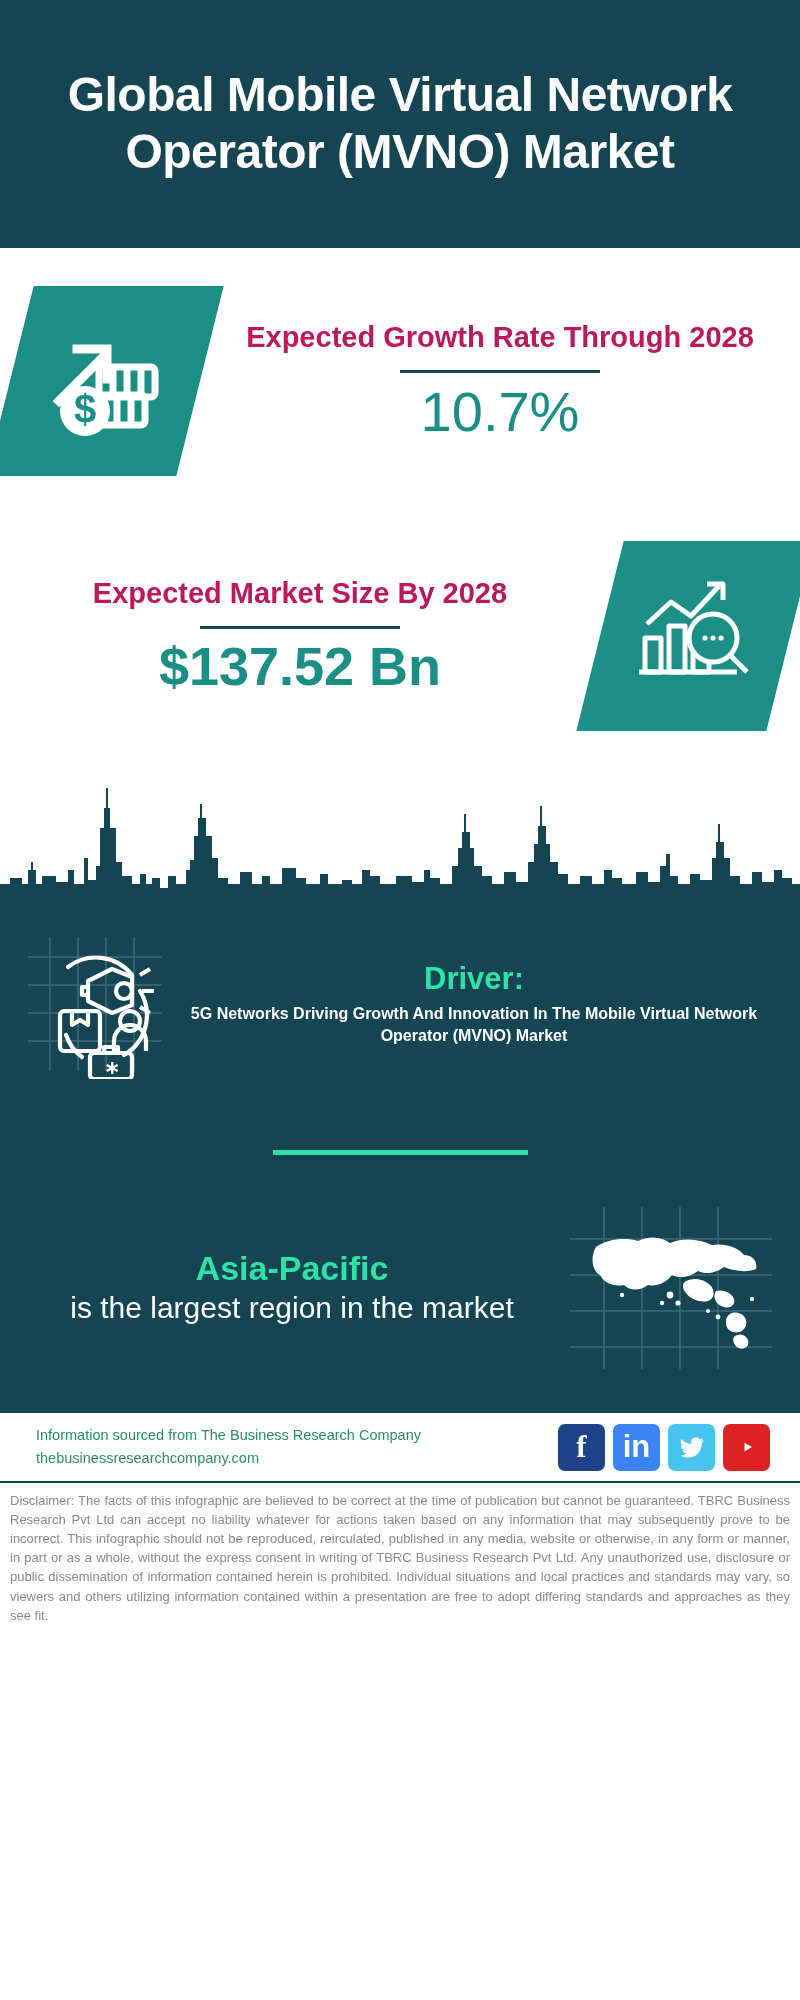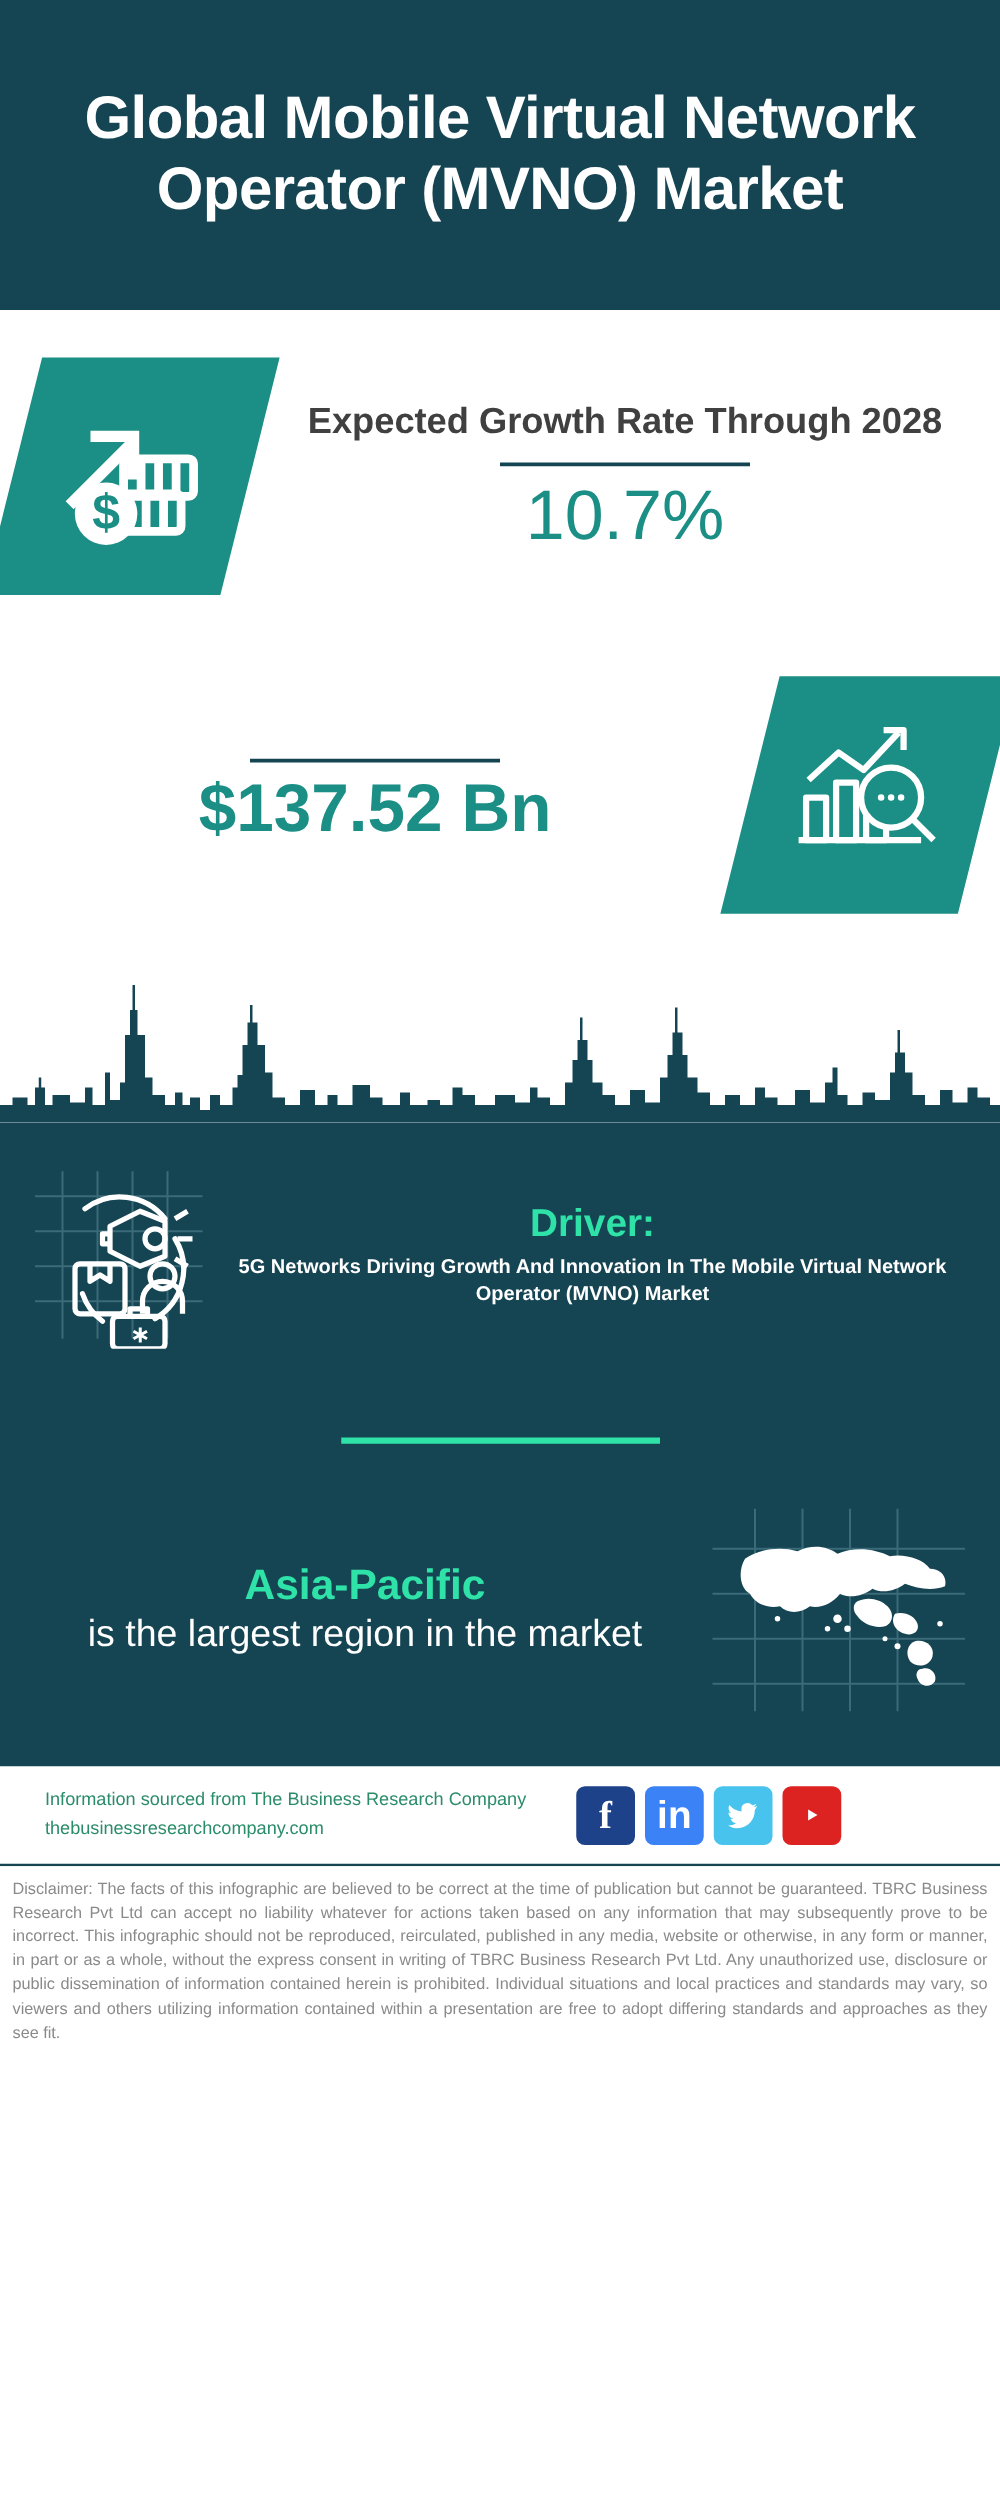--- a/index.html
+++ b/index.html
@@ -38,21 +38,21 @@
     width:190px; height:190px;
     background:#1b8f85;
     transform:skewX(-14deg);
     display:flex; align-items:center; justify-content:center;
     flex:0 0 auto;
   }
   .para .ic { transform:skewX(14deg); display:block; }
 
   .stat-text { flex:1 1 auto; text-align:center; padding:0 14px; }
   .stat-label {
-    color:#404040;
+    color:#be185d;
     font-size:29px; font-weight:bold; line-height:1.32;
   }
   .rule {
     width:200px; height:3px; background:#154453;
     margin:14px auto 8px auto;
   }
   .stat-value {
     color:#1b8f85;
     font-size:56px; line-height:1.1; font-weight:normal;
   }
@@ -97,22 +97,22 @@
   .region-name {
     color:#2ee2a8; font-size:34px; font-weight:bold; line-height:1.2;
   }
   .region-sub {
     color:#ffffff; font-size:30px; font-weight:normal; line-height:1.28;text-align:center;
   }
   .map-box { width:210px; height:170px; flex:0 0 auto; position:relative; }
 
   
   .source-bar {
-    background:#ffffff; height:80px;
-    display:flex; align-items:center; 
+    background:#ffffff; height:70px;
+    display:flex; align-items:center; justify-content:space-between;
     padding:0 30px 0 36px;
     border-bottom:2px solid #154453;
     gap:40px;
   }
   .source-text { color:#2b8c6a; font-size:14.5px; line-height:1.6; }
   .socials { display:flex; gap:8px; align-items:center; }
   .soc {
     width:47px; height:47px; border-radius:7px;
     display:flex; align-items:center; justify-content:center;
     color:#ffffff; font-weight:bold;
@@ -160,20 +160,21 @@
   </div>
   <div class="stat-text">
     <div class="stat-label">Expected Growth Rate Through 2028</div>
     <div class="rule"></div>
     <div class="stat-value">10.7%</div>
   </div>
 </div>
 
 <div class="stat-row two">
   <div class="stat-text">
+    <div class="stat-label">Expected Market Size By 2028</div>
     <div class="rule"></div>
     <div class="stat-value bold">$137.52 Bn</div>
   </div>
   <div class="para">
     <span class="ic">
       <svg width="124" height="124" viewBox="0 0 124 124">
         <g fill="none" stroke="#ffffff" stroke-width="5" stroke-linejoin="round">
           <path d="M14 52 L38 30 L58 44 L86 14"></path>
           <path d="M74 12 L90 12 L90 28"></path>
           <rect x="12" y="66" width="16" height="34"></rect>

